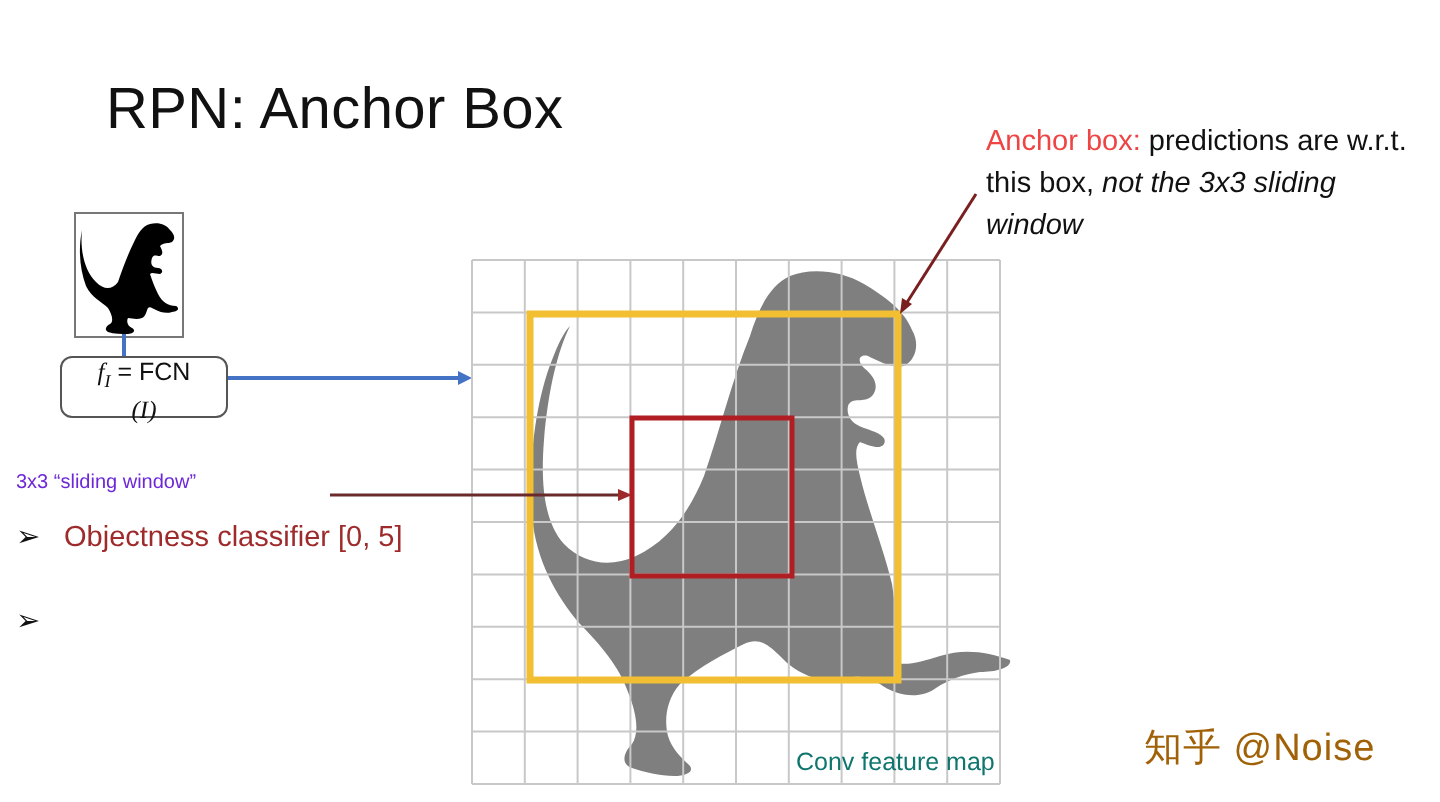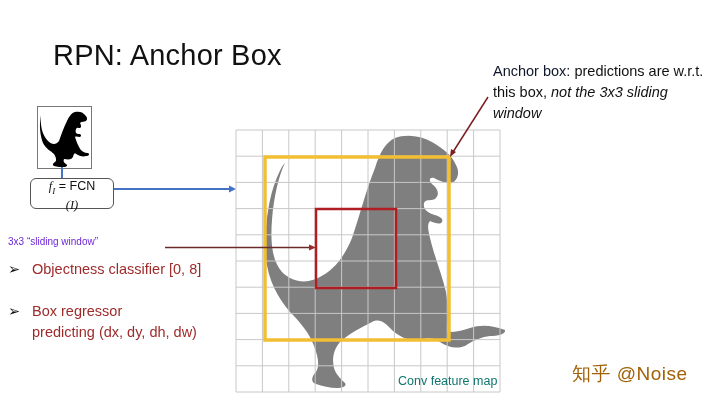--- a/index.html
+++ b/index.html
@@ -1,21 +1,21 @@
 <!DOCTYPE html>
 <html><head>
 <meta charset="utf-8">
 <style>
   html, body { margin:0; padding:0; background:#ffffff; }
   body { width:720px; height:401px; position:relative; overflow:hidden;
          font-family:"Liberation Sans", "DejaVu Sans", sans-serif; color:#111; }
   .abs { position:absolute; }
   .title { left:53px; top:39px; font-size:29px; color:#111; white-space:nowrap; letter-spacing:0.2px;text-align:right; }
   .anchor-note { left:493px; top:61px; width:225px; font-size:14.5px; line-height:21px; color:#111; }
-  .accent { color:#0f172a;text-align:center; }
+  .accent { color:#ef4444;text-align:center; }
   .italic { font-style:italic; }
   .sliding { left:8px; top:236px; font-size:10px; color:#6d28d9; white-space:nowrap; }
   .bullet { left:8px; font-size:14.5px; line-height:21px; color:#9e2a2b; }
   .bullet .mark { color:#111; display:inline-block; width:24px; }
   .bullet .text { display:inline-block; vertical-align:top; }
   .img-box { left:37px; top:106px; width:53px; height:61px; border:1px solid #777; background:#fff; }
   .fcn-box { left:30px; top:178px; width:82px; height:29px; border:1px solid #555; border-radius:6px; background:#fff;
              font-size:12.5px; text-align:center; line-height:14px; }
   .fcn-box .f { font-family:"Liberation Serif", serif; font-style:italic; }
   .fcn-box .I { font-family:"Liberation Serif", serif; font-style:italic; }
@@ -88,20 +88,20 @@
 
   <line x1="488" y1="97" x2="453" y2="152" stroke="#7a1f1f" stroke-width="1.5"></line>
   <polygon points="450,157 451,149 456,152" fill="#7a1f1f"></polygon>
 </svg>
 
 <div class="abs caption">Conv feature map</div>
 
 <div class="abs sliding">3x3 “sliding window”</div>
 
 <div class="abs bullet" style="top:259px;">
-  <span class="mark">➢</span><span class="text">Objectness classifier [0, 8]</span>
+  <span class="mark">➢</span><span class="text">Objectness classifier [0, 5]</span>
 </div>
 
 <div class="abs bullet" style="top:301px;">
-  <span class="mark">➢</span><span class="text"><span style="display:block;">Box regressor</span><span style="display:block;">predicting (dx, dy, dh, dw)</span></span>
+  <span class="mark">➢</span>
 </div>
 
 <div class="abs watermark">知乎 @Noise</div>
 
 </body></html>

